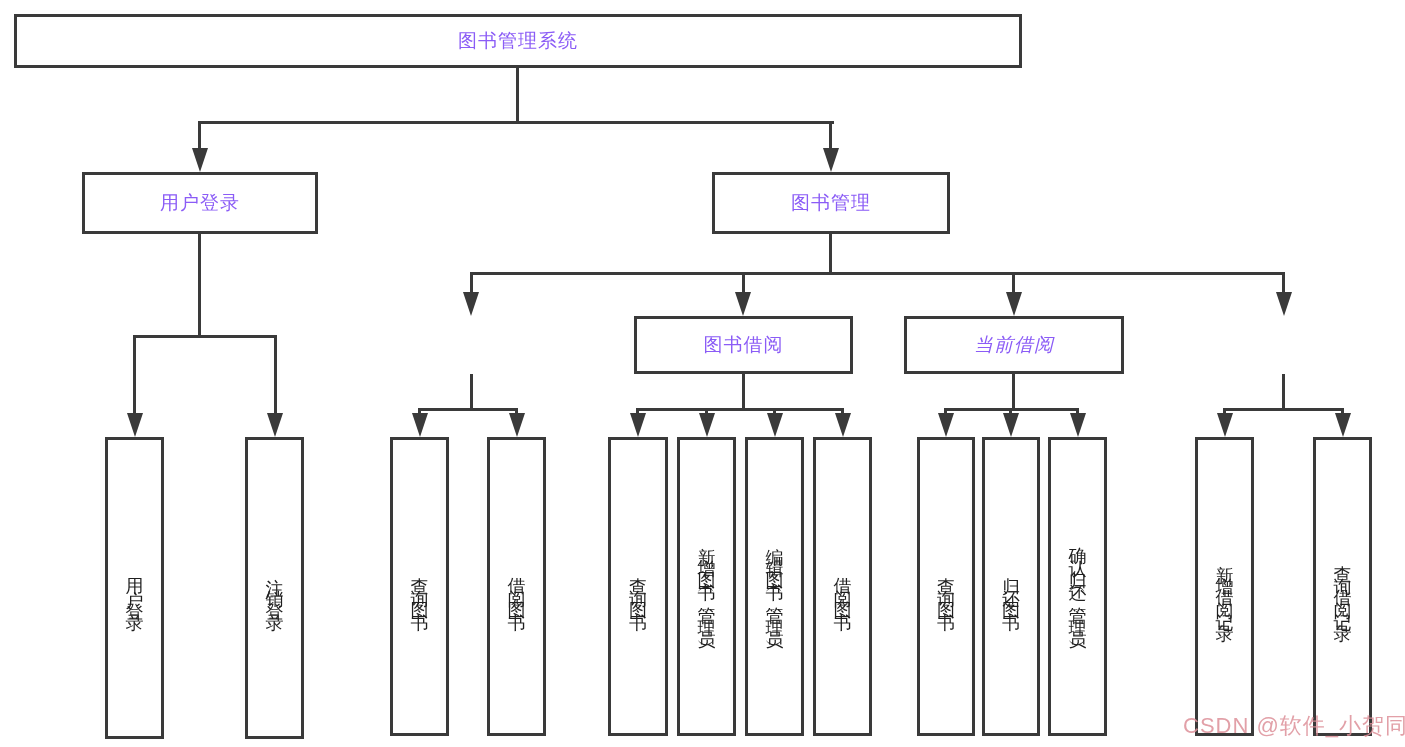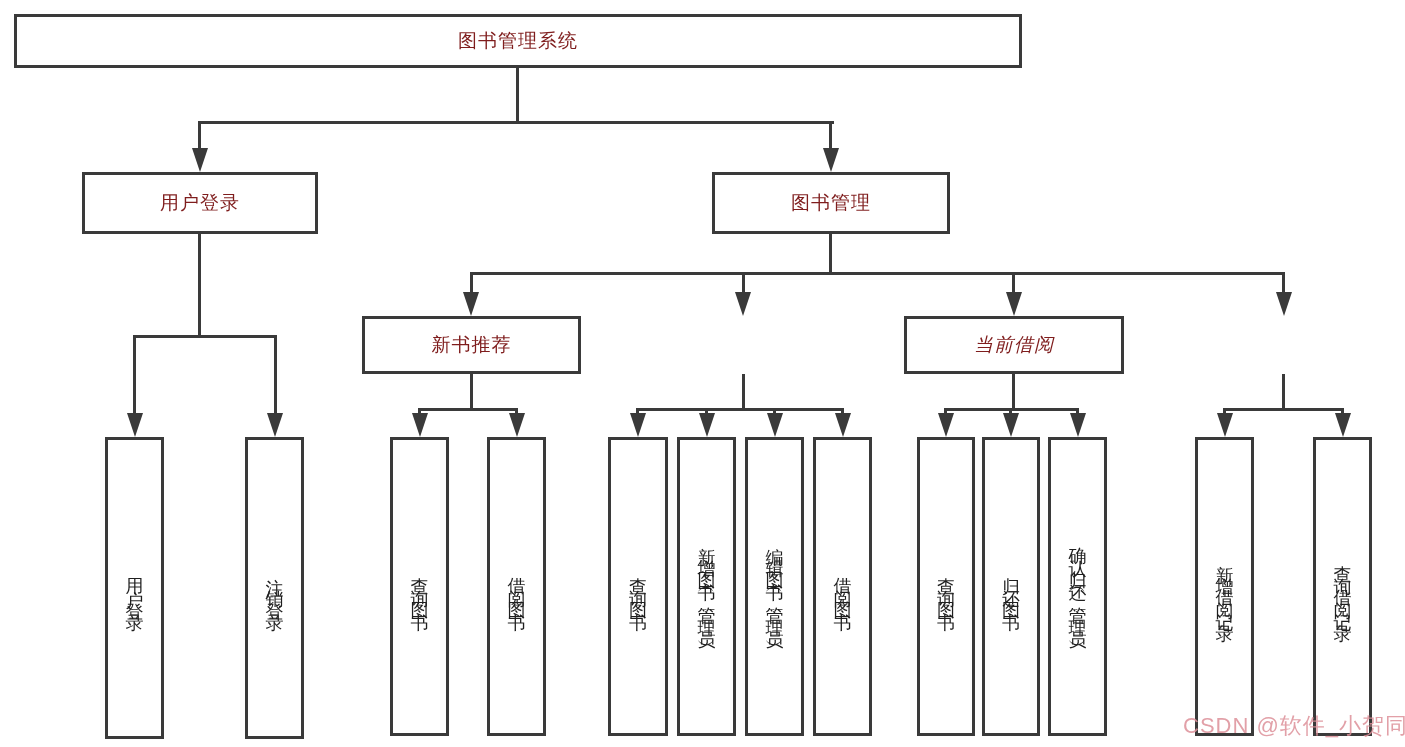--- a/index.html
+++ b/index.html
@@ -14,21 +14,21 @@
   .box{
     position:absolute;
     border:3px solid #3a3a3a;
     background:#ffffff;
     box-sizing:border-box;
     display:flex;align-items:center;justify-content:center;
   }
   .hlabel{
     font-size:19px;
     letter-spacing:1px;
-    color:#7f1d1d;
+    color:#8b5cf6;
     white-space:nowrap;
   }
   .vlabel{
     writing-mode:vertical-rl;
     text-orientation:mixed;
     font-size:18px;
     letter-spacing:12px;
     line-height:1;
     color:#1f1f1f;
   }
@@ -76,22 +76,22 @@
   <div class="line" style="left:471px;top:272px;width:814px;height:3px;"></div>
   <div class="line" style="left:470px;top:272px;width:3px;height:26px;"></div>
   <div class="arrow" style="left:463px;top:292px;"></div>
   <div class="line" style="left:742px;top:272px;width:3px;height:26px;"></div>
   <div class="arrow" style="left:735px;top:292px;"></div>
   <div class="line" style="left:1012px;top:272px;width:3px;height:26px;"></div>
   <div class="arrow" style="left:1006px;top:292px;"></div>
   <div class="line" style="left:1282px;top:272px;width:3px;height:26px;"></div>
   <div class="arrow" style="left:1276px;top:292px;"></div>
 
-  <div class="box" style="left:362px;top:316px;width:219px;height:58px;">
-    <span class="hlabel">新书推荐</span>
+  <div class="box" style="left:634px;top:316px;width:219px;height:58px;">
+    <span class="hlabel">图书借阅</span>
   </div>
   <div class="box" style="left:904px;top:316px;width:220px;height:58px;font-style:italic;">
     <span class="hlabel">当前借阅</span>
   </div>
 
   <div class="line" style="left:198px;top:234px;width:3px;height:104px;"></div>
   <div class="line" style="left:133px;top:335px;width:144px;height:3px;"></div>
   <div class="line" style="left:133px;top:335px;width:3px;height:84px;"></div>
   <div class="arrow" style="left:127px;top:413px;"></div>
   <div class="line" style="left:274px;top:335px;width:3px;height:84px;"></div>

